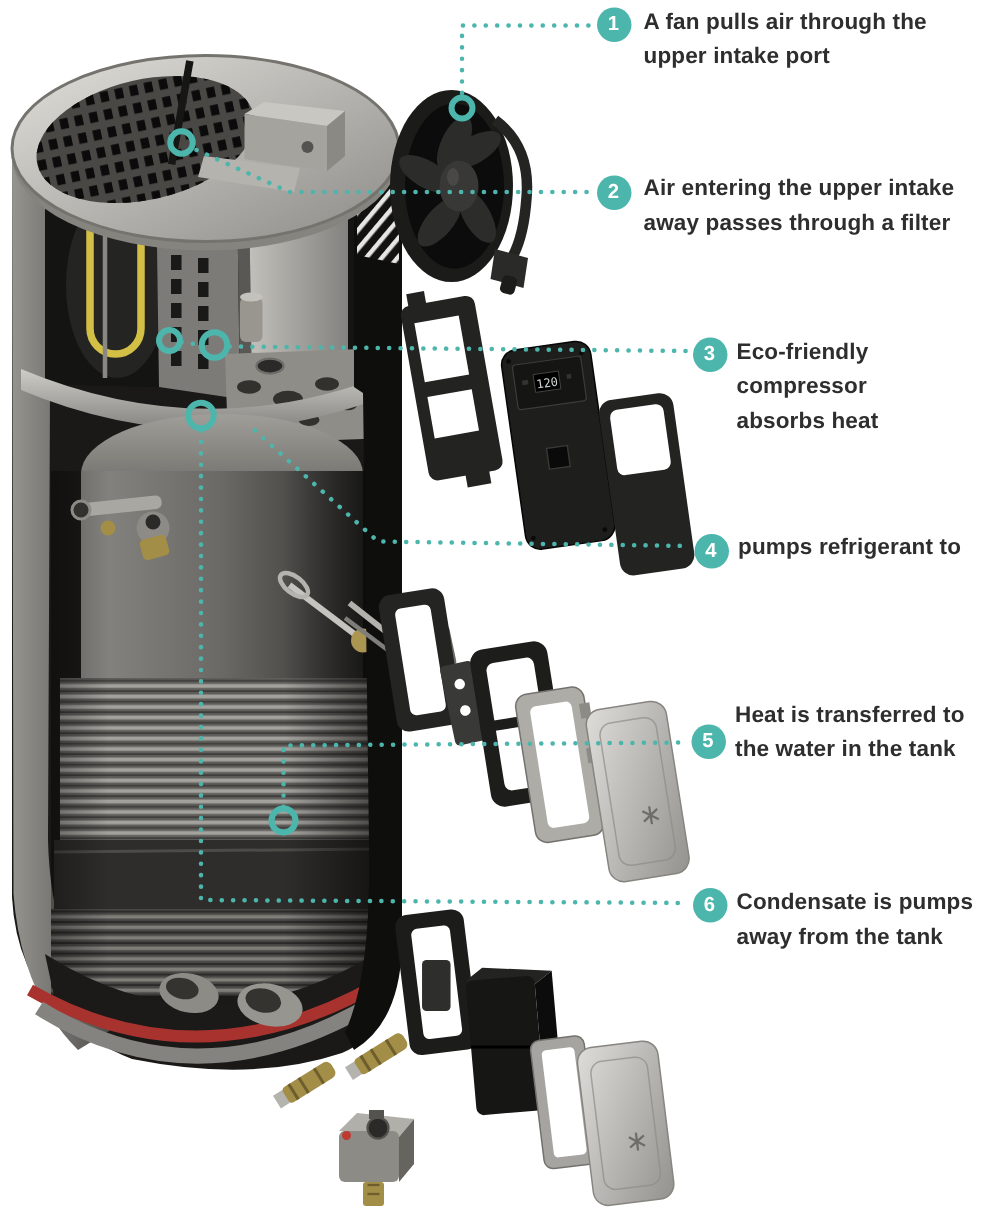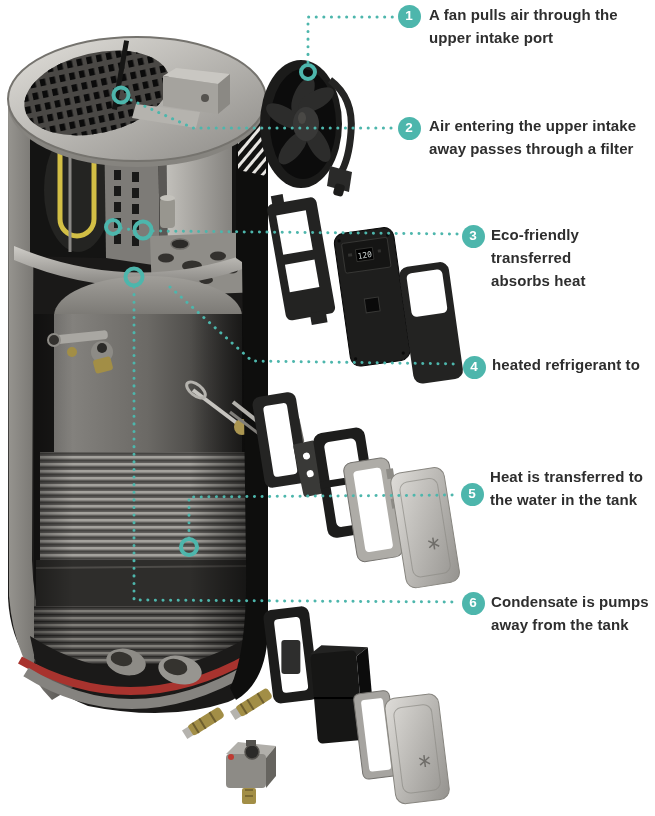--- a/index.html
+++ b/index.html
@@ -352,27 +352,27 @@
 
 <div class="badge" style="left:397.5px;top:116.5px">2</div>
 <div class="ctext" style="left:429px;top:114px">
   <div>Air entering the upper intake</div>
   <div>away passes through a filter</div>
 </div>
 
 <div class="badge" style="left:461.5px;top:224.5px">3</div>
 <div class="ctext" style="left:491px;top:223px">
   <div>Eco-friendly</div>
-  <div>transferred</div>
+  <div>compressor</div>
   <div>absorbs heat</div>
 </div>
 
 <div class="badge" style="left:462.5px;top:355.5px">4</div>
 <div class="ctext" style="left:492px;top:353px">
-  <div>heated refrigerant to</div>
+  <div>pumps refrigerant to</div>
 </div>
 
 <div class="badge" style="left:460.5px;top:482.5px">5</div>
 <div class="ctext" style="left:490px;top:465px">
   <div>Heat is transferred to</div>
   <div>the water in the tank</div>
 </div>
 
 <div class="badge" style="left:461.5px;top:591.5px">6</div>
 <div class="ctext" style="left:491px;top:590px">

